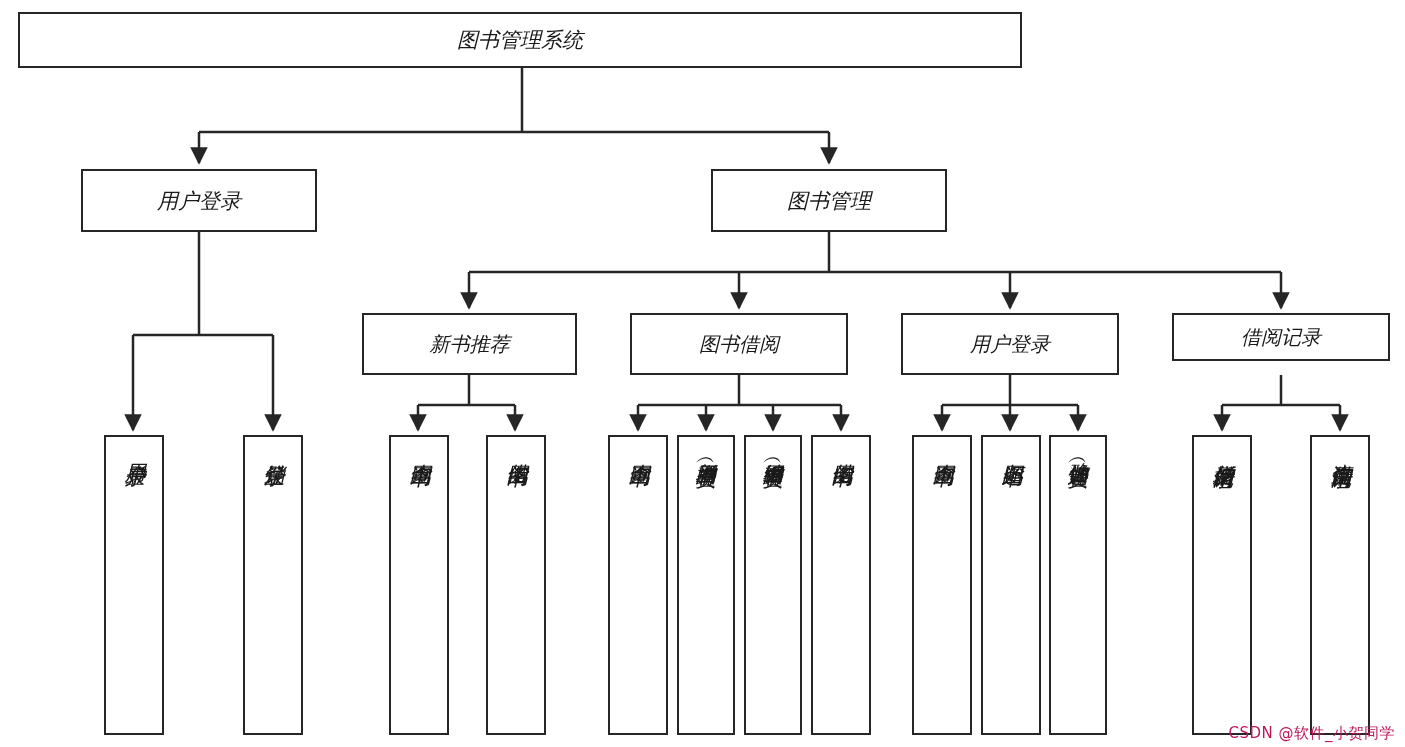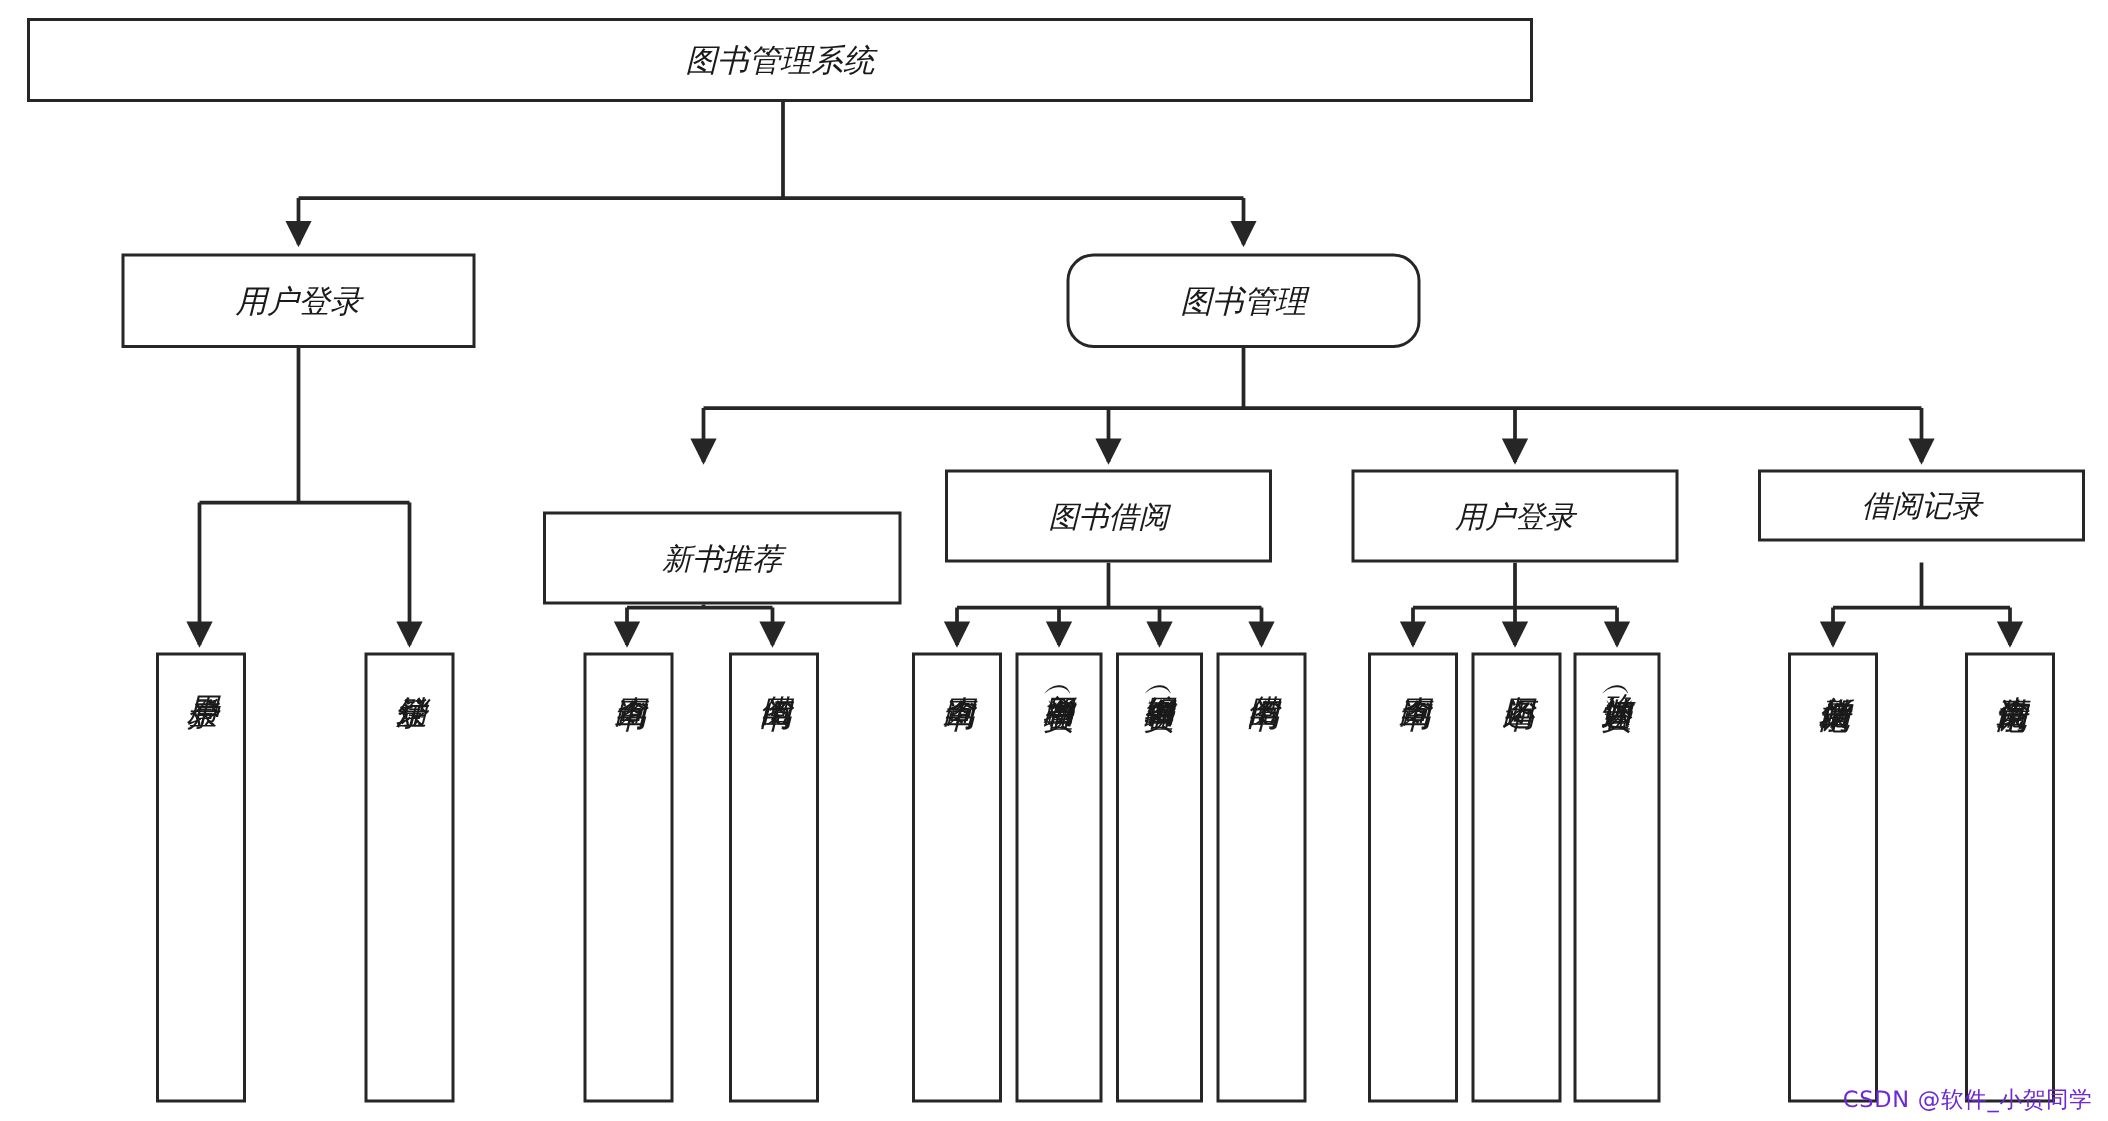--- a/index.html
+++ b/index.html
@@ -65,21 +65,21 @@
   }
   .leaf-tall .vtext {
     font-size: 20px;
     line-height: 1.1;
   }
   #watermark {
     position: absolute;
     right: 10px;
     bottom: 4px;
     font-size: 15px;
-    color: #6d28d9;
+    color: #be185d;
     white-space: nowrap;
     letter-spacing: 0.5px;
   }
 </style>
 </head>
 <body>
 
 <div id="canvas">
 
   <svg id="connectors" viewBox="0 0 1405 747" xmlns="http://www.w3.org/2000/svg">
@@ -133,25 +133,25 @@
   </svg>
 
   <div class="node root" style="left:18px; top:12px; width:1004px; height:56px;">
     <span class="htext">图书管理系统</span>
   </div>
 
   <div class="node level2" style="left:81px; top:169px; width:236px; height:63px;">
     <span class="htext">用户登录</span>
   </div>
 
-  <div class="node level2" style="left:711px; top:169px; width:236px; height:63px;border-radius:18px;">
+  <div class="node level2" style="left:711px; top:169px; width:236px; height:63px;">
     <span class="htext">图书管理</span>
   </div>
 
-  <div class="node level3" style="left:362px; top:313px; width:239px; height:62px;margin-top:28px;">
+  <div class="node level3" style="left:362px; top:313px; width:215px; height:62px;">
     <span class="htext">新书推荐</span>
   </div>
 
   <div class="node level3" style="left:630px; top:313px; width:218px; height:62px;text-align:right;">
     <span class="htext">图书借阅</span>
   </div>
 
   <div class="node level3" style="left:901px; top:313px; width:218px; height:62px;">
     <span class="htext">用户登录</span>
   </div>

